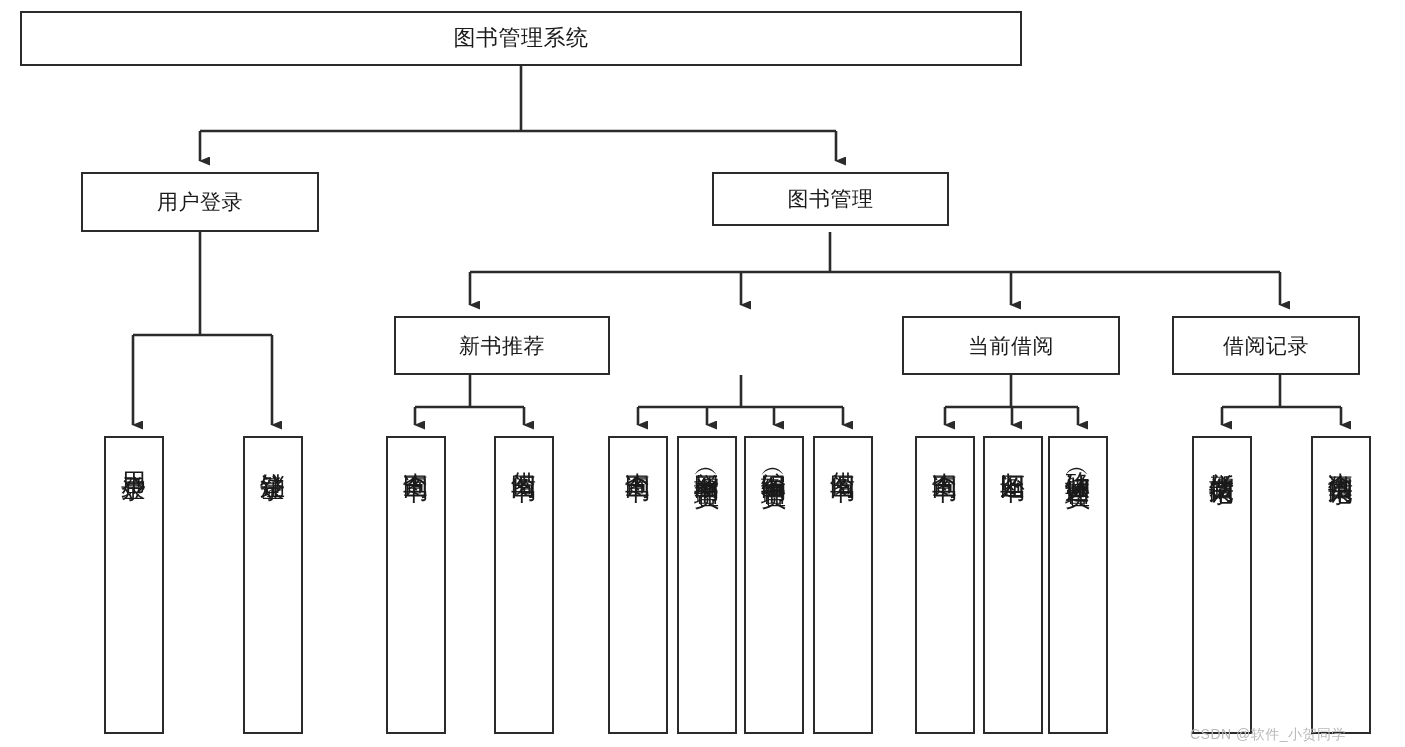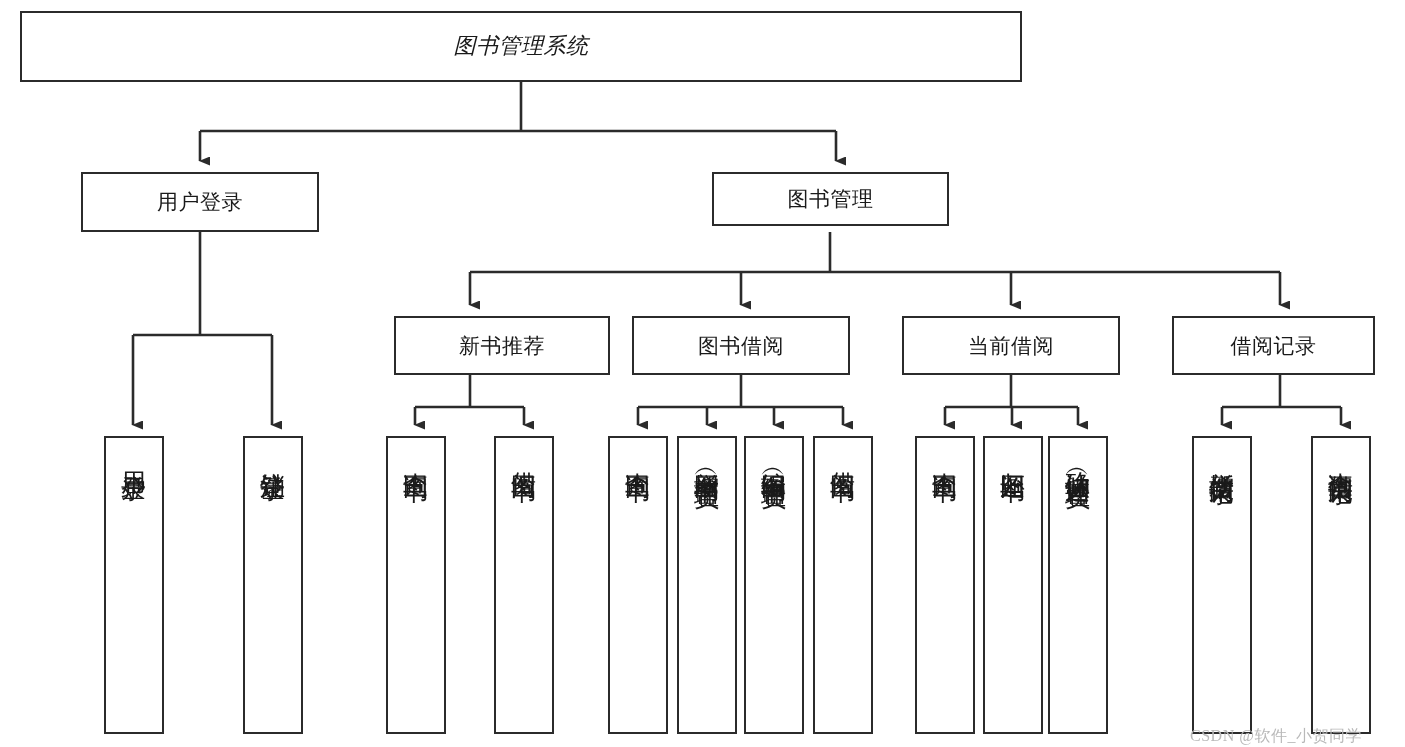--- a/index.html
+++ b/index.html
@@ -59,26 +59,25 @@
     text-orientation: upright;
     font-size: 25px;
     line-height: 1.12;
     letter-spacing: 2px;
     white-space: nowrap;
   }
   .watermark {
     position: absolute;
     left: 1190px;
     top: 726px;
-    font-size: 16px;
+    font-size: 14px;
     color: #b9b9b9;
     white-space: nowrap;
     z-index: 6;
     letter-spacing: 0.5px;
-    font-family: Liberation Serif, serif;
   }
 </style>
 </head>
 <body>
 
 <div id="stage">
 
   <svg id="edges" viewBox="0 0 1405 747" xmlns="http://www.w3.org/2000/svg">
     <defs>
       <marker id="arw" markerWidth="9" markerHeight="11" refX="4.5" refY="10" orient="auto" markerUnits="userSpaceOnUse">
@@ -122,41 +121,38 @@
       <path d="M1012,407 L1012,425" marker-end="url(#arw)"></path>
       <path d="M1078,407 L1078,425" marker-end="url(#arw)"></path>
 
       <path d="M1280,375 L1280,407"></path>
       <path d="M1222,407 L1341,407"></path>
       <path d="M1222,407 L1222,425" marker-end="url(#arw)"></path>
       <path d="M1341,407 L1341,425" marker-end="url(#arw)"></path>
     </g>
   </svg>
 
-  <div class="node h root" style="left:20px; top:11px; width:1002px; height:71px;font-style:italic;">
+  <div class="node h root" style="left:20px; top:11px; width:1002px; height:55px;">
     <span class="label">图书管理系统</span>
   </div>
 
   <div class="node h" style="left:81px; top:172px; width:238px; height:60px;">
     <span class="label">用户登录</span>
   </div>
   <div class="node h" style="left:712px; top:172px; width:237px; height:54px;">
     <span class="label">图书管理</span>
   </div>
 
   <div class="node h" style="left:362px; top:316px; width:216px; height:59px;margin-left:32px;">
     <span class="label">新书推荐</span>
   </div>
-  <div class="node h" style="left:632px; top:316px; width:218px; height:59px;">
-    <span class="label">图书借阅</span>
-  </div>
   <div class="node h" style="left:902px; top:316px; width:218px; height:59px;">
     <span class="label">当前借阅</span>
   </div>
-  <div class="node h" style="left:1172px; top:316px; width:203px; height:59px;">
+  <div class="node h" style="left:1172px; top:316px; width:188px; height:59px;">
     <span class="label">借阅记录</span>
   </div>
 
   <div class="node v" style="left:104px; top:436px; width:60px; height:298px;">
     <span class="label">用户登录</span>
   </div>
   <div class="node v" style="left:243px; top:436px; width:60px; height:298px;">
     <span class="label">注销登录</span>
   </div>
 

